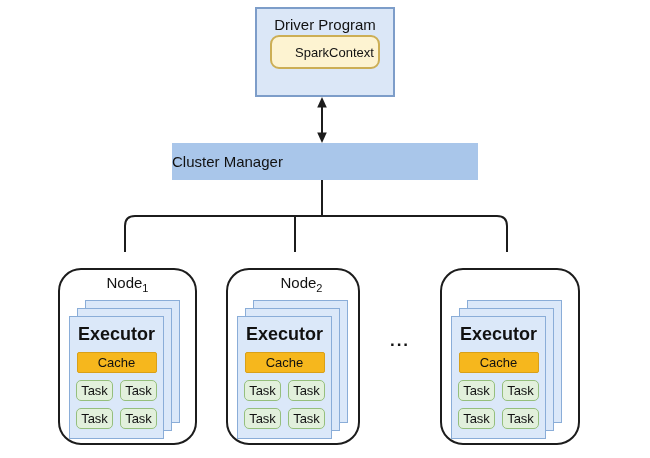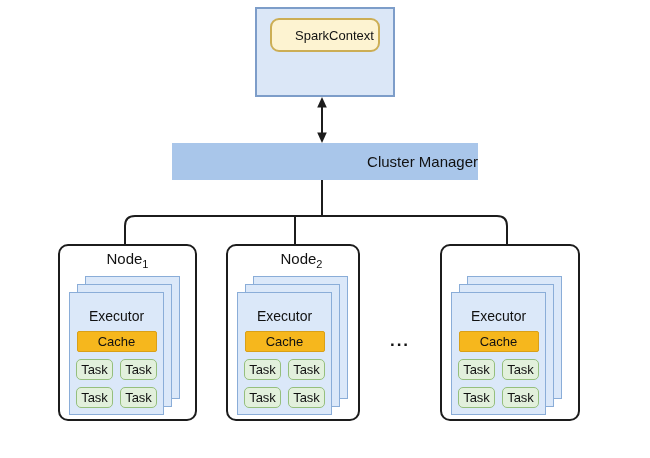--- a/index.html
+++ b/index.html
@@ -3,49 +3,49 @@
 <meta charset="utf-8">
 <style>
   html,body{margin:0;padding:0;background:#fff;font-family:"Liberation Sans",sans-serif;color:#111;}
   .canvas{position:relative;width:650px;height:458px;background:var(--page_bg);overflow:hidden;}
 
   
   .driver-box{position:absolute;left:255px;top:7px;width:140px;height:90px;
     background:var(--driver_fill);border:2px solid var(--driver_border);box-sizing:border-box;
     display:flex;flex-direction:column;align-items:center;}
   .driver-label{font-size:15px;margin-top:7px;}
-  .spark-context{margin-top:9px;width:110px;height:34px;background:var(--spark_fill);
+  .spark-context{margin-top:2px;width:110px;height:34px;background:var(--spark_fill);
     border:2px solid var(--spark_border);border-radius:9px;box-sizing:border-box;
     display:flex;align-items:center;justify-content:center;font-size:13px;padding-left:19px;}
 
   
   .cluster-bar{position:absolute;left:172px;top:143px;width:306px;height:37px;
-    background:var(--cluster_fill);display:flex;align-items:center;justify-content:flex-end;font-size:15px;}
+    background:var(--cluster_fill);display:flex;align-items:center;justify-content:flex-start;font-size:15px;}
 
   
   .connectors{position:absolute;left:0;top:0;width:650px;height:458px;pointer-events:none;}
   .connectors path,.connectors line{stroke:var(--connector);stroke-width:2;fill:none;}
   .connectors polygon{fill:var(--connector);stroke:none;}
 
   
-  .node{position:absolute;top:244px;height:177px;background:var(--node_fill);
-    border:2.5px solid var(--node_border);border-radius:10px;box-sizing:border-box;}
+  .node{position:absolute;top:268px;height:177px;background:var(--node_fill);
+    border:2.5px solid var(--node_border);border-radius:23px;box-sizing:border-box;}
   .node--1{left:58px;width:139px;}
   .node--2{left:226px;width:134px;padding-left:17px;}
   .node--n{left:440px;width:140px;}
   .node-title{text-align:center;margin-top:4px;font-size:15px;}
   .node-title sub{font-size:11px;}
 
   .stack{position:absolute;left:9px;top:46px;width:95px;height:123px;}
   .card{position:absolute;width:95px;height:123px;background:var(--executor_fill);
     border:1.5px solid var(--executor_border);box-sizing:border-box;}
   .card.back{left:16px;top:-16px;}
   .card.mid{left:8px;top:-8px;}
   .card.front{left:0;top:0;}
-  .executor-label{text-align:center;font-weight:normal;font-size:14px;margin-top:15px;}
+  .executor-label{text-align:center;font-weight:bold;font-size:18px;margin-top:7px;}
   .cache{margin:7px auto 0;width:80px;height:21px;background:var(--cache_fill);
     border:1px solid var(--cache_border);border-radius:2px;box-sizing:border-box;
     display:flex;align-items:center;justify-content:center;font-size:13px;}
   .tasks{margin:7px auto 4px;width:81px;display:grid;grid-template-columns:37px 37px;
     column-gap:7px;row-gap:7px;}
   .task{width:37px;height:21px;background:var(--task_fill);border:1px solid var(--task_border);
     border-radius:5px;box-sizing:border-box;display:flex;align-items:center;justify-content:center;font-size:13px;}
 
   .ellipsis{position:absolute;left:375px;top:331px;width:50px;text-align:center;
     font-size:17px;font-weight:bold;letter-spacing:2px;}
@@ -62,20 +62,21 @@
       <polygon points="322,143 317.2,132.5 326.8,132.5"></polygon>
     </g>
     <g>
       <path d="M322,180 V216"></path>
       <path d="M125,252 V226 Q125,216 135,216 H497 Q507,216 507,226 V252"></path>
       <path d="M295,216 V252"></path>
     </g>
   </svg>
 
   <div class="driver-box">
+    <div class="driver-label">Driver Program</div>
     <div class="spark-context">
       <span>SparkContext</span>
     </div>
   </div>
 
   <div class="cluster-bar">
     <span>Cluster Manager</span>
   </div>
 
   <div class="node node--1">

